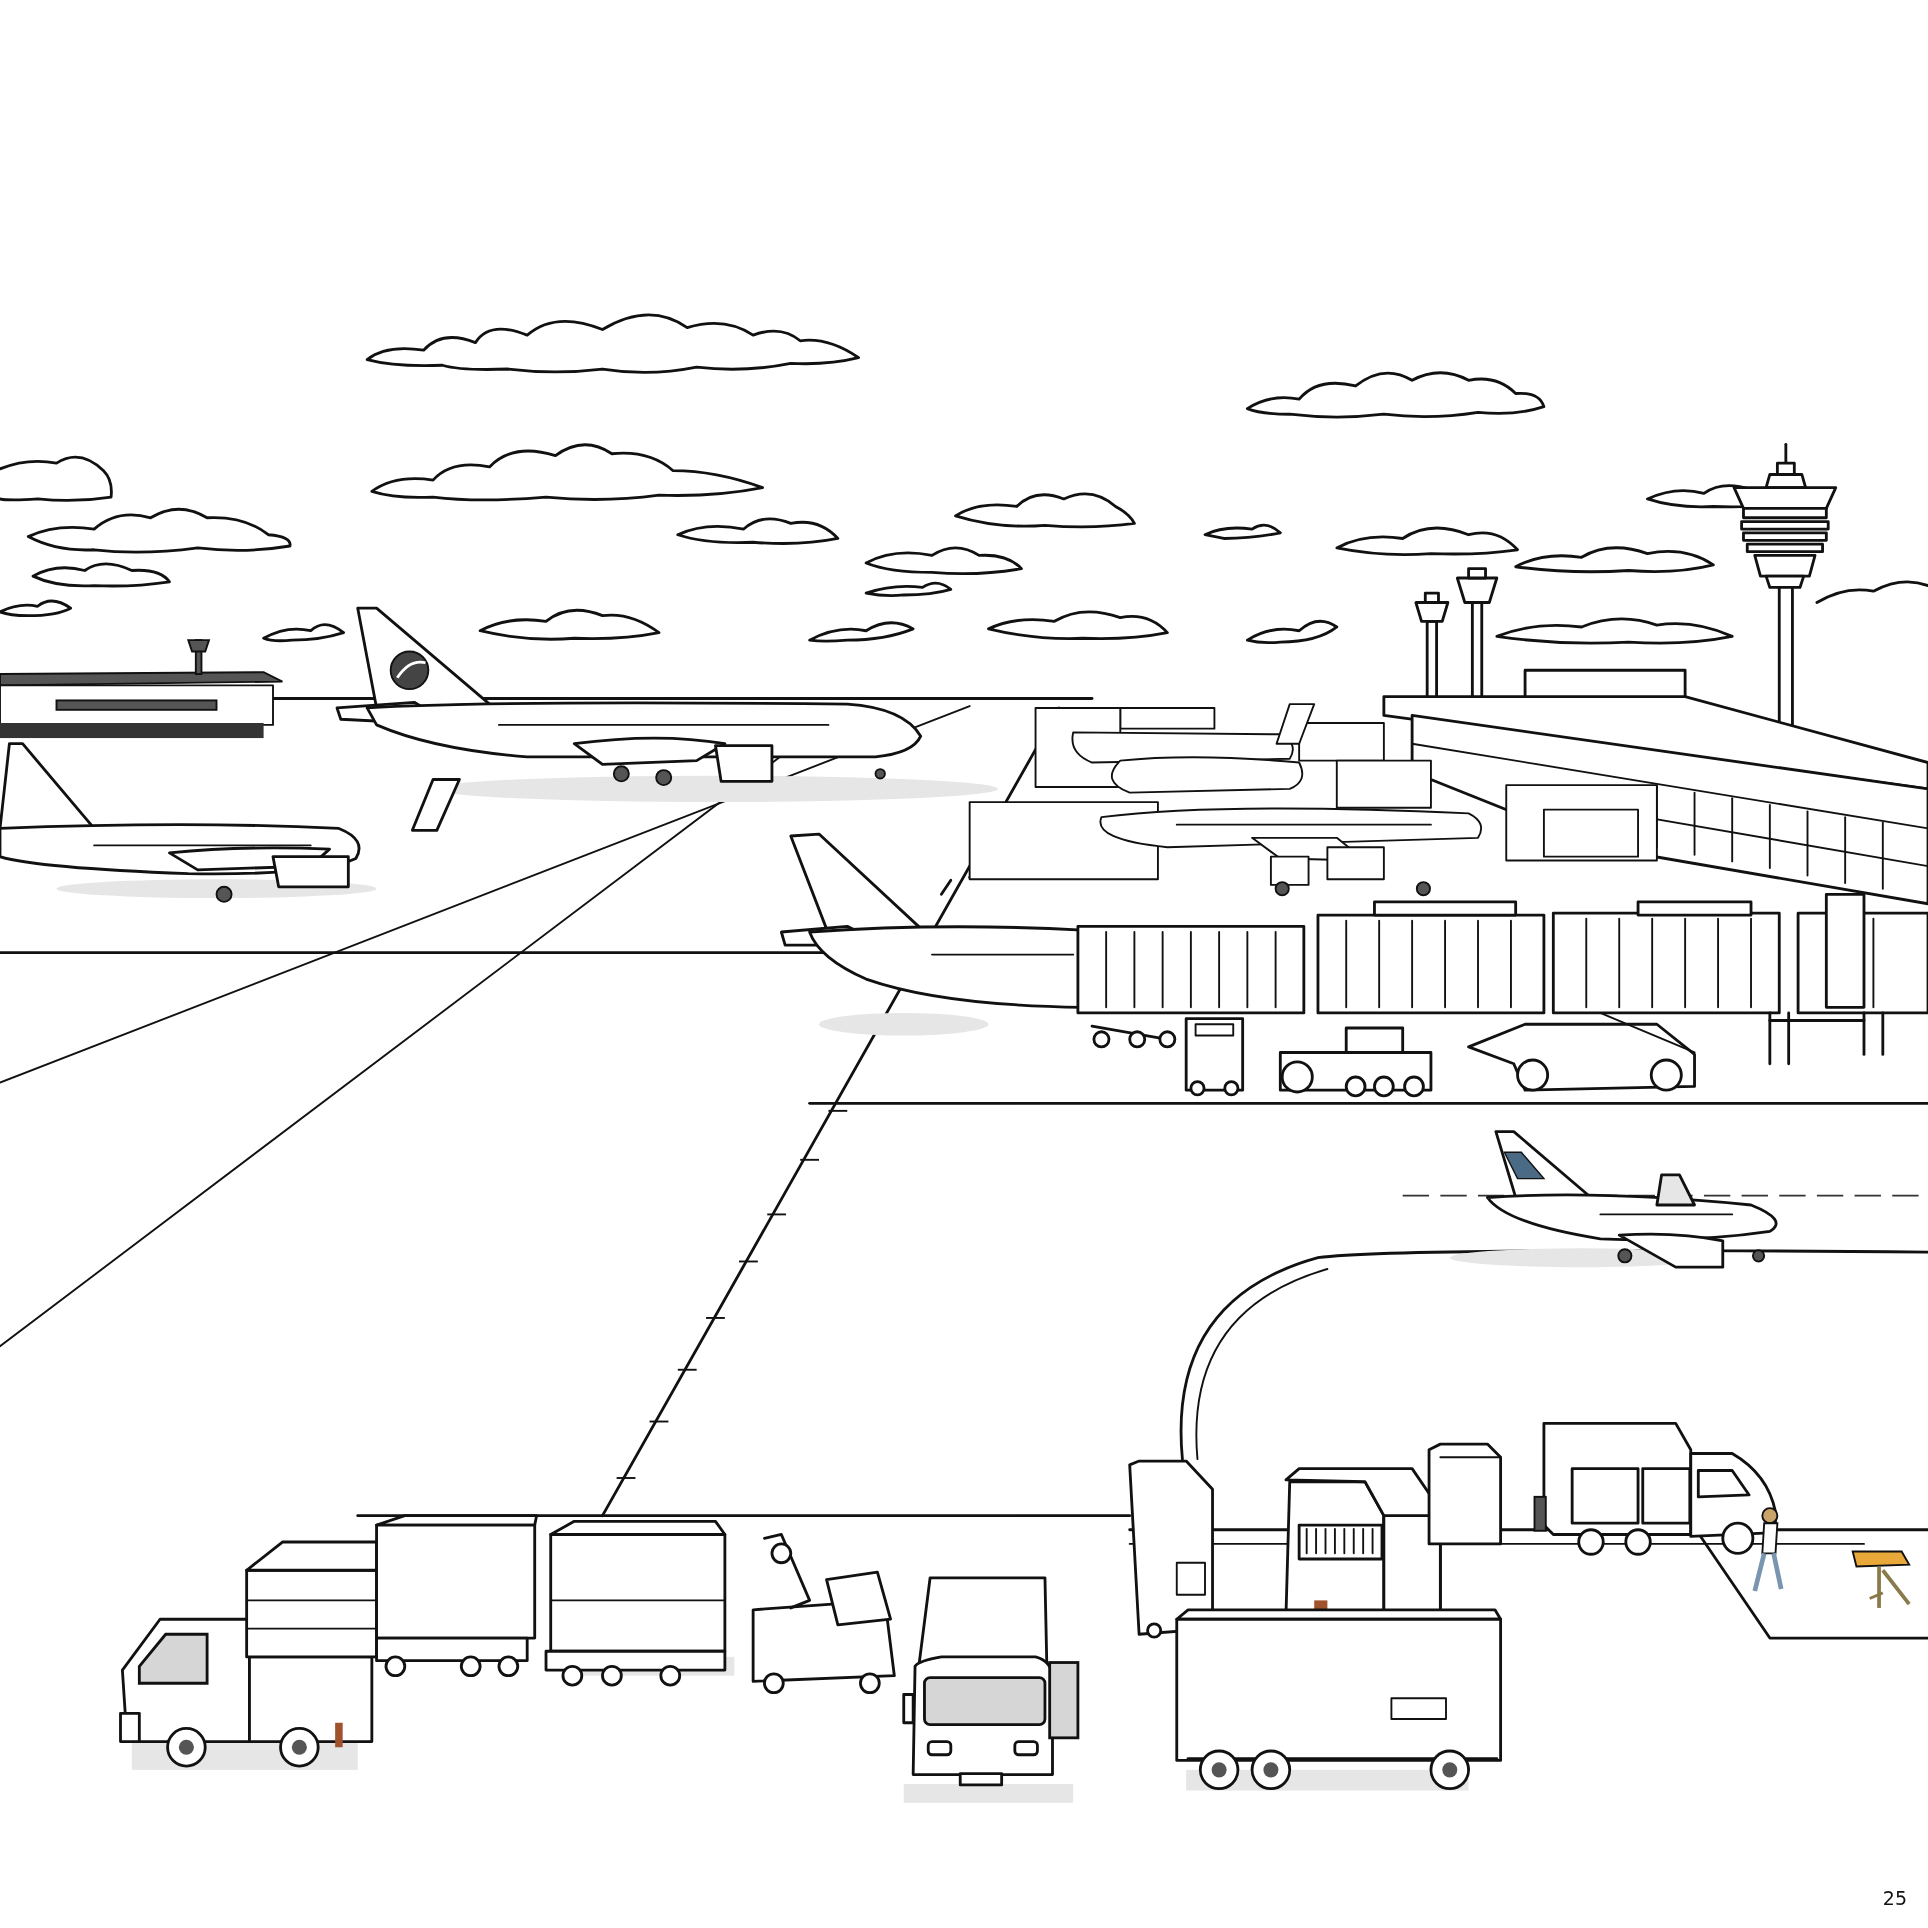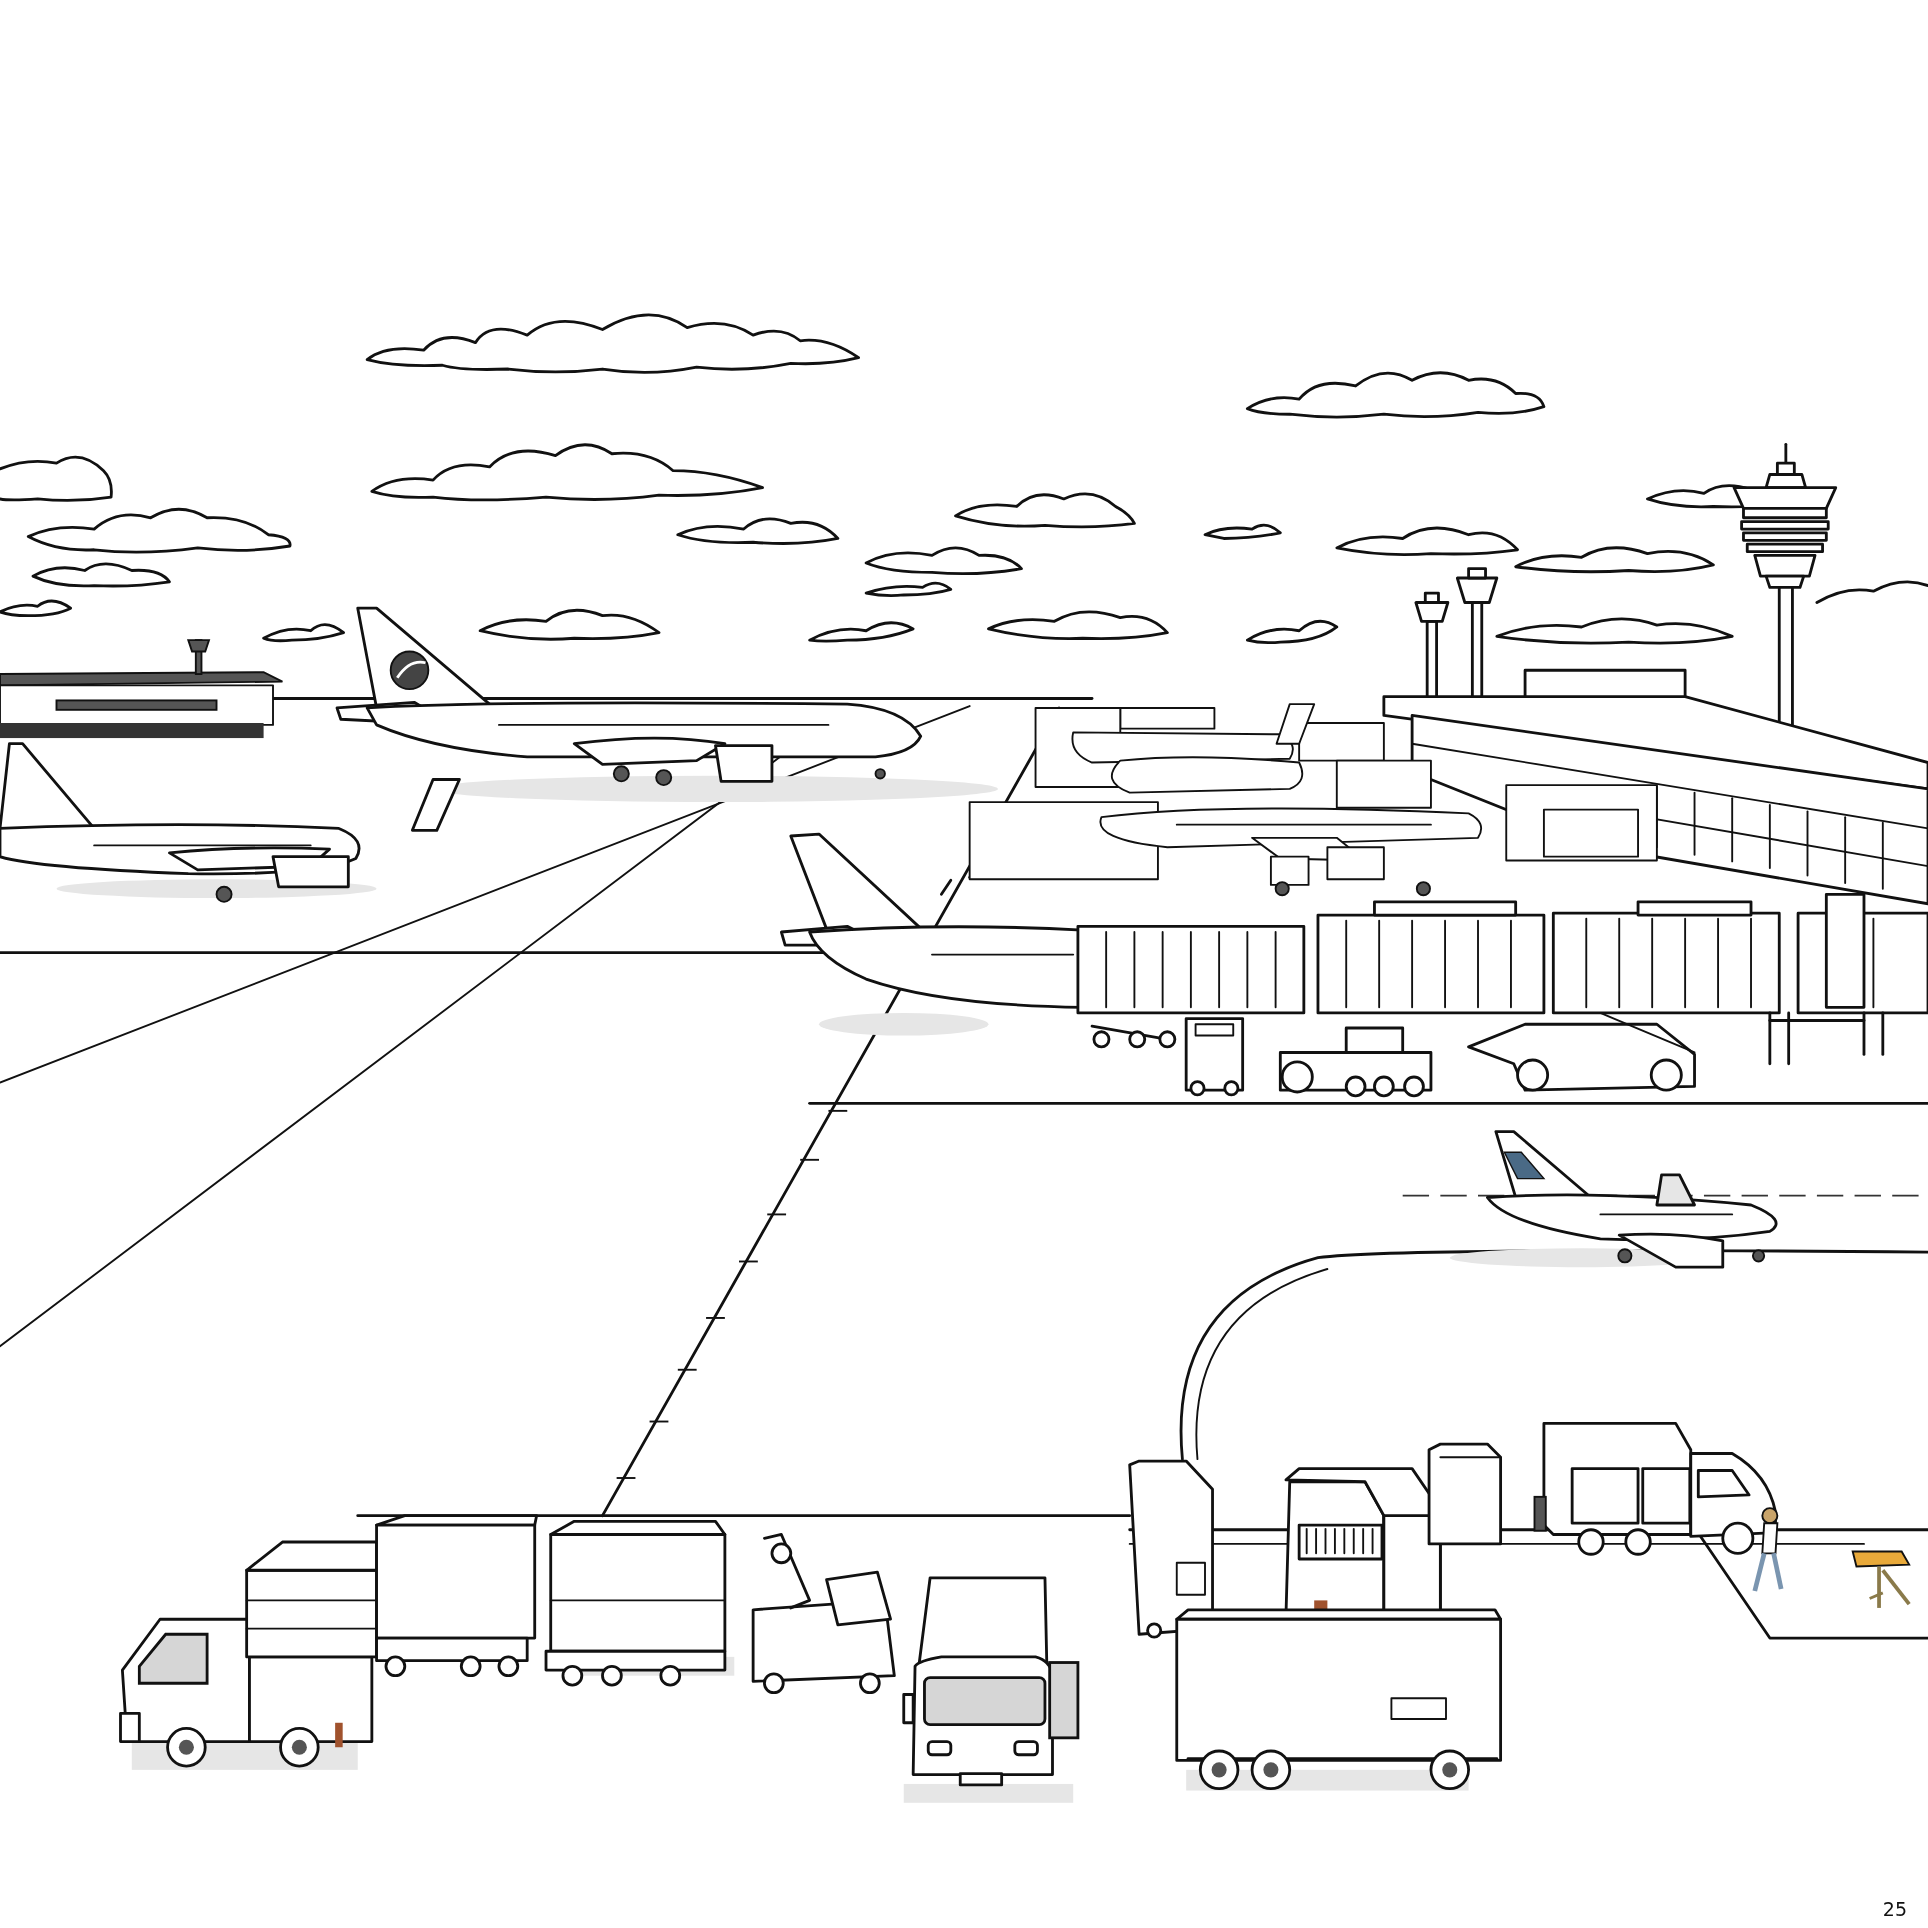--- a/index.html
+++ b/index.html
@@ -6,21 +6,21 @@
   body{width:1928px;height:1928px;position:relative;overflow:hidden;font-family:"Liberation Sans",sans-serif;}
   #scene{position:absolute;left:0;top:0;width:1928px;height:1928px;}
   .ln{fill:none;stroke:#111;stroke-width:3;stroke-linecap:round;stroke-linejoin:round;}
   .lnt{fill:none;stroke:#111;stroke-width:2;stroke-linecap:round;stroke-linejoin:round;}
   .fw{fill:#fff;stroke:#111;stroke-width:3;stroke-linejoin:round;}
   .fwt{fill:#fff;stroke:#111;stroke-width:2;stroke-linejoin:round;}
   .fg{fill:#d6d6d6;stroke:#111;stroke-width:3;}
   .fd{fill:#555;stroke:#111;stroke-width:2;}
   .sh{fill:#e6e6e6;stroke:none;}
   .dash{fill:none;stroke:#333;stroke-width:2;stroke-dasharray:28 12;}
-  #page-number{position:absolute;right:21px;bottom:8px;font-family:"DejaVu Sans",sans-serif;font-size:19px;color:#111;}
+  #page-number{position:absolute;right:21px;bottom:19px;font-family:"DejaVu Sans",sans-serif;font-size:19px;color:#111;}
   .tick{stroke:#111;stroke-width:2;}
 </style>
 </head>
 <body>
 
 <svg id="scene" viewBox="0 0 2048 2048" xmlns="http://www.w3.org/2000/svg">
 
   <g>
     <path class="ln" d="M390 382 Q410 366 450 372 Q470 350 505 364 Q520 340 560 356 Q590 330 640 350 Q690 320 730 348 Q770 336 800 356 Q830 345 850 362 Q880 358 912 380 Q880 388 840 386 Q790 396 740 390 Q690 400 640 392 Q590 398 540 392 Q490 394 470 388 Q420 390 390 382 Z"></path>
     <path class="ln" d="M1325 434 Q1350 418 1380 424 Q1400 400 1440 410 Q1470 386 1500 404 Q1530 388 1560 404 Q1590 398 1610 418 Q1635 416 1640 432 Q1610 442 1570 438 Q1520 446 1470 440 Q1420 446 1370 440 Q1340 440 1325 434 Z"></path>

